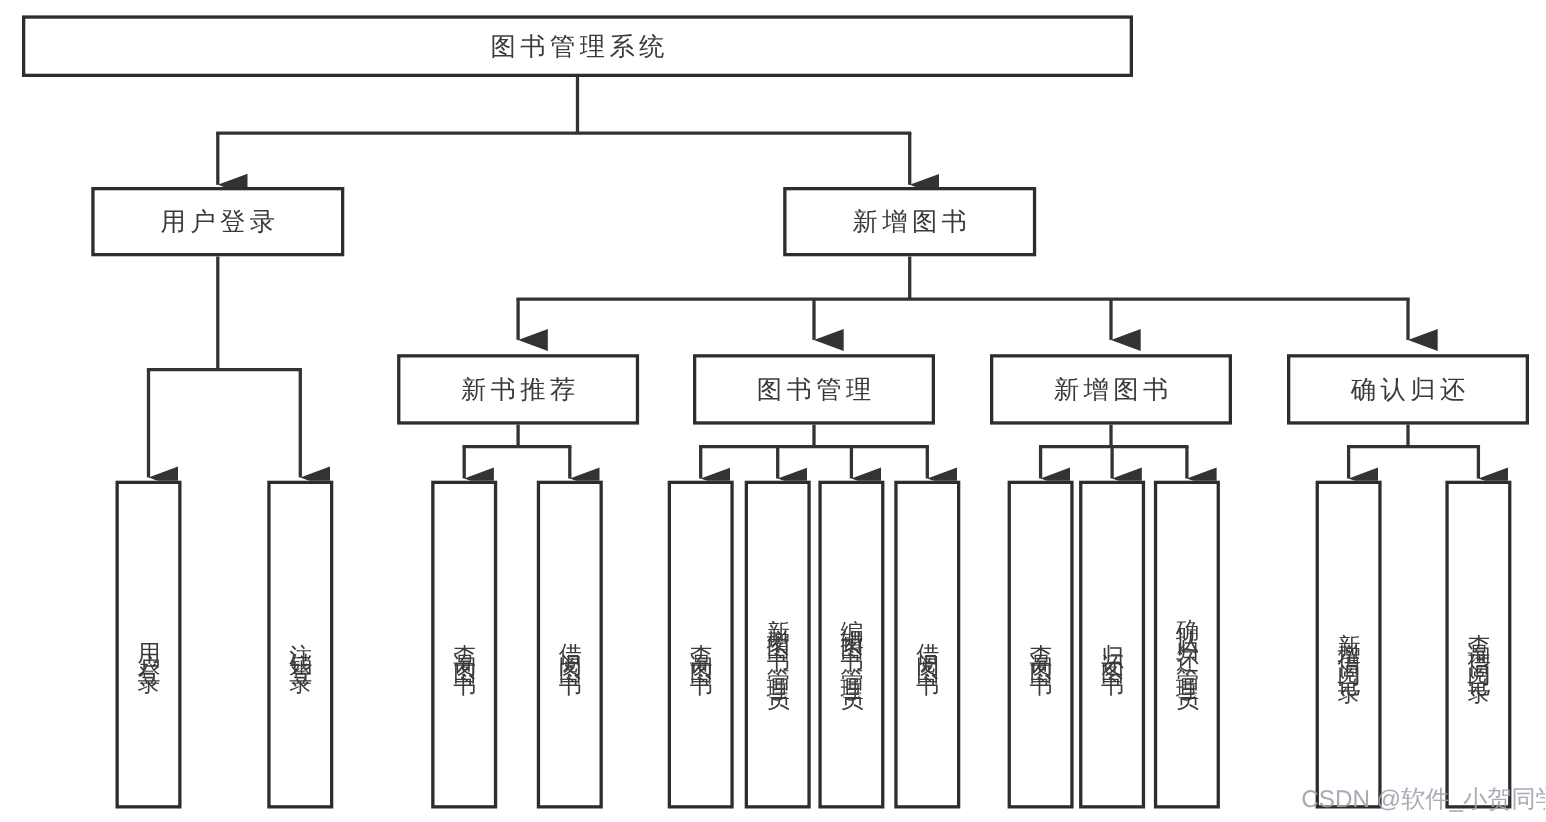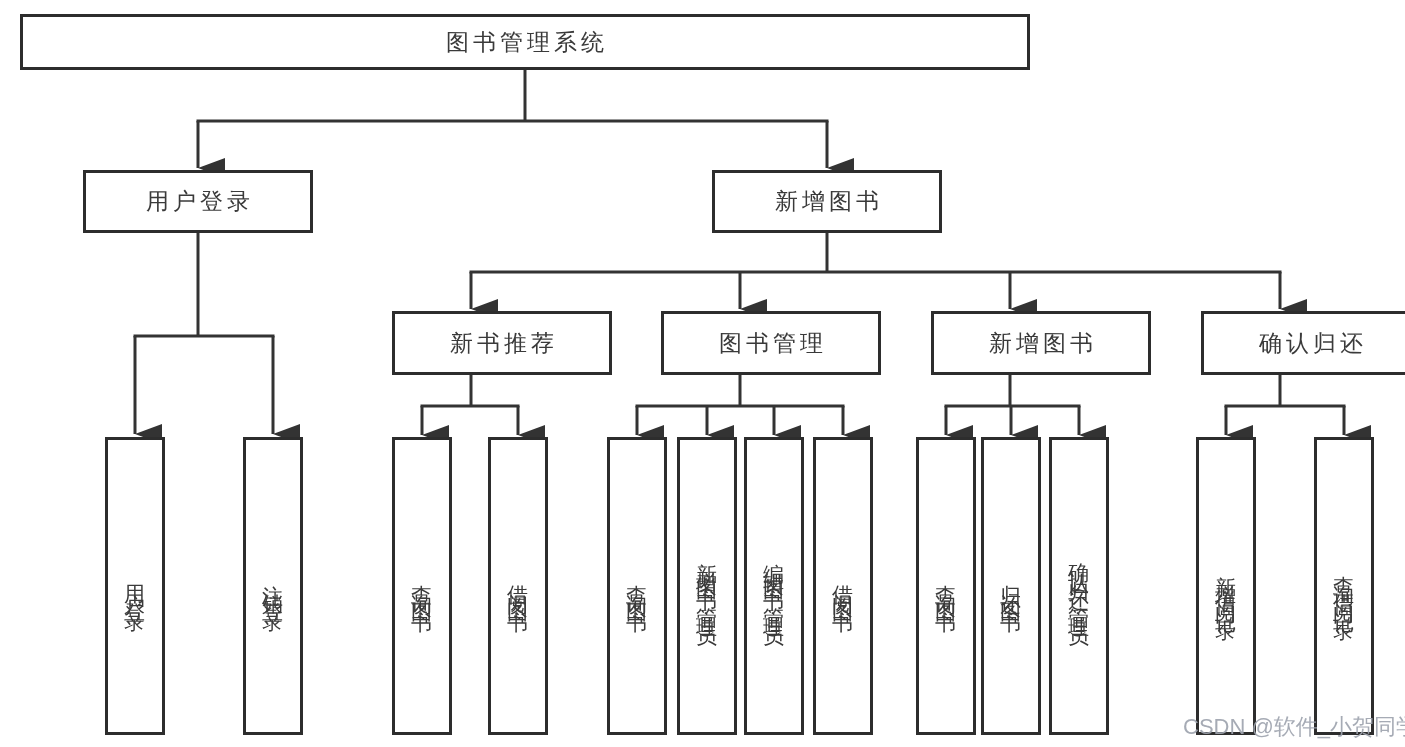--- a/index.html
+++ b/index.html
@@ -28,21 +28,21 @@
     z-index: 2;
   }
   .hnode {
     font-size: 23px;
     letter-spacing: 4px;
     white-space: nowrap;
   }
   .hnode .lbl { padding-left: 4px; }
   .root-box   { left: 20px;  top: 14px;  width: 1010px; height: 56px; }
   .l2-box     { top: 170px; height: 63px; width: 230px; }
-  .l3-box     { top: 311px; height: 64px; width: 220px; margin-left: 31px; }
+  .l3-box     { top: 322px; height: 64px; width: 220px; }
   .vnode {
     top: 437px;
     width: 60px;
     height: 298px;
     font-size: 21px;
   }
   .vnode .vlbl {
     writing-mode: vertical-rl;
     text-orientation: mixed;
     letter-spacing: 9px;

